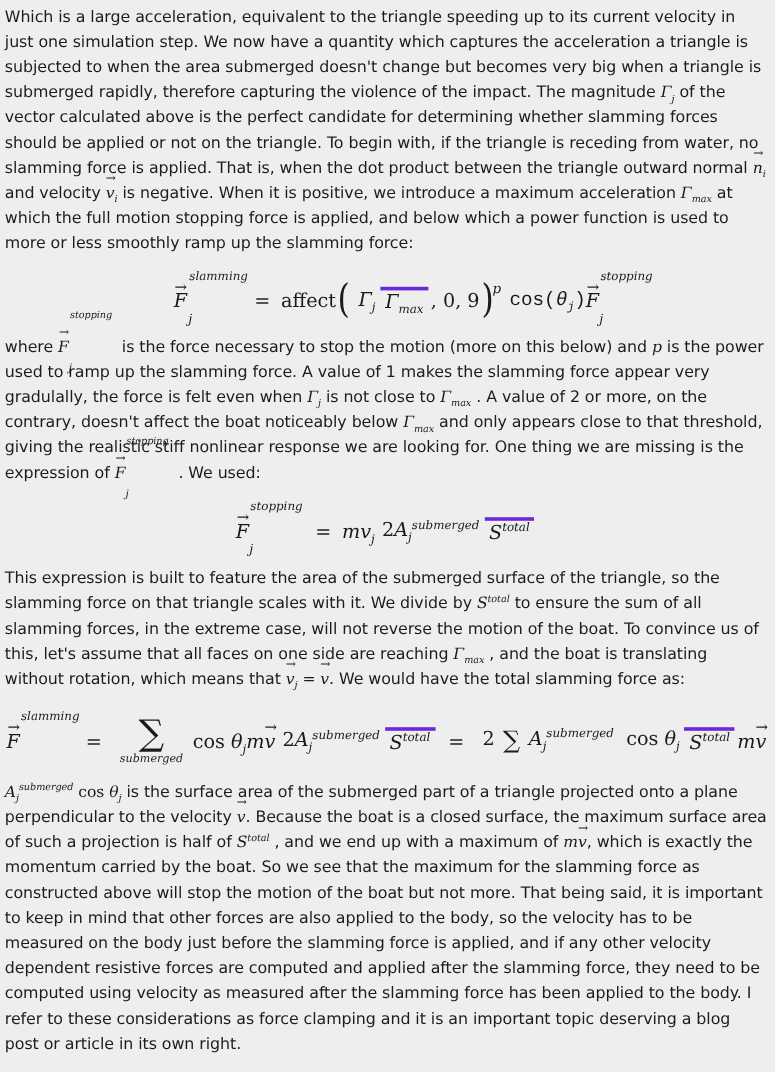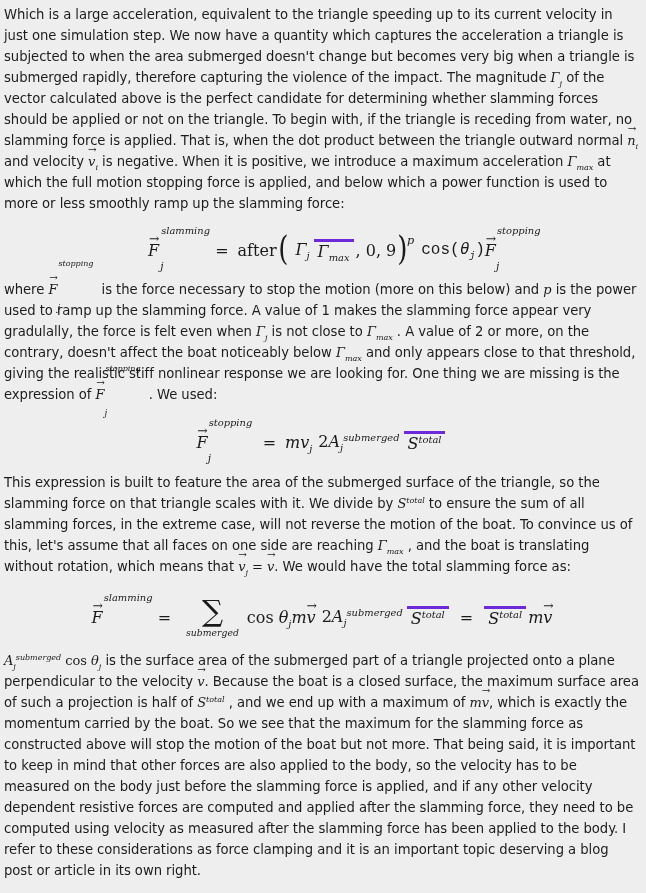--- a/index.html
+++ b/index.html
@@ -165,21 +165,21 @@
 
   <p class="para"><span>Which is a large acceleration, equivalent to the triangle speeding up to its current velocity in just one simulation step. We now have a quantity which captures the acceleration a triangle is subjected to when the area submerged doesn't change but becomes very big when a triangle is submerged rapidly, therefore capturing the violence of the impact. The magnitude </span><span class="imath"><span class="it">Γ</span><sub class="s">j</sub></span><span> of the vector calculated above is the perfect candidate for determining whether slamming forces should be applied or not on the triangle. To begin with, if the triangle is receding from water, no slamming force is applied. That is, when the dot product between the triangle outward normal </span><span class="imath"><span class="vec">n<span class="arr">→</span></span><sub class="s">i</sub></span><span> and velocity </span><span class="imath"><span class="vec">v<span class="arr">→</span></span><sub class="s">i</sub></span><span> is negative. When it is positive, we introduce a maximum acceleration </span><span class="imath"><span class="it">Γ</span><sub class="s">max</sub></span><span> at which the full motion stopping force is applied, and below which a power function is used to more or less smoothly ramp up the slamming force:</span></p>
 
   <div class="gap-sm"></div>
 
   <div class="eqblock eq1">
     <span class="math">
       <span class="vec it" style="margin-right:1px;">F<span class="arr">→</span></span><span class="subsup"><span class="supsmall">slamming</span><span class="subsmall">j</span></span><span style="display:inline-block;width:46px;"></span>
     </span>
     <span class="math up spaceeq">=</span>
-    <span class="math up">after</span>
+    <span class="math up">affect</span>
     <span class="bigparen">(</span>
     <span class="frac">
       <span class="num it">Γ<sub class="s">j</sub></span>
       <span class="den it">Γ<sub class="s">max</sub></span>
     </span>
     <span class="math up">, 0, 9</span>
     <span class="bigparen">)</span>
     <span class="math it" style="font-size:0.7em;vertical-align:super;position:relative;top:-10px;left:-2px;">p</span>
     <span class="math up" style="margin-left:5px;font-family:Liberation Mono, monospace;">cos(<span class="it">θ</span><sub class="s">j</sub>)</span>
     <span class="math"><span class="vec it">F<span class="arr">→</span></span><span class="subsup"><span class="supsmall">stopping</span><span class="subsmall">j</span></span></span>
@@ -211,20 +211,21 @@
       <span class="lim">submerged</span>
     </span>
     <span class="math up" style="margin-left:2px;">cos <span class="it">θ</span><sub class="s">j</sub></span>
       <span class="math it">m<span class="vec">v<span class="arr">→</span></span></span>
     <span class="frac">
       <span class="num"><span class="up">2</span><span class="it">A</span><sub class="s">j</sub><sup class="s">submerged</sup></span>
       <span class="den"><span class="it">S</span><sup class="s">total</sup></span>
     </span>
     <span class="math up spaceeq">=</span>
     <span class="frac">
+      <span class="num"><span class="up">2</span> <span class="sumsmall">∑</span> <span class="it">A</span><sub class="s">j</sub><sup class="s">submerged</sup>&nbsp;&nbsp;<span class="up">cos</span> <span class="it">θ</span><sub class="s">j</sub></span>
       <span class="den"><span class="it">S</span><sup class="s">total</sup></span>
     </span>
     <span class="math it">m<span class="vec">v<span class="arr">→</span></span></span>
   </div>
 
   <p class="para"><span class="imath"><span class="it">A</span><sub class="s">j</sub><sup class="s">submerged</sup></span>&nbsp;<span class="imath up">cos <span class="it">θ</span><sub class="s">j</sub></span><span> is the surface area of the submerged part of a triangle projected onto a plane perpendicular to the velocity </span><span class="imath"><span class="vec">v<span class="arr">→</span></span></span><span>. Because the boat is a closed surface, the maximum surface area of such a projection is half of </span><span class="imath"><span class="it">S</span><sup class="s">total</sup></span><span> , and we end up with a maximum of </span><span class="imath it">m<span class="vec">v<span class="arr">→</span></span></span><span>, which is exactly the momentum carried by the boat. So we see that the maximum for the slamming force as constructed above will stop the motion of the boat but not more. That being said, it is important to keep in mind that other forces are also applied to the body, so the velocity has to be measured on the body just before the slamming force is applied, and if any other velocity dependent resistive forces are computed and applied after the slamming force, they need to be computed using velocity as measured after the slamming force has been applied to the body. I refer to these considerations as force clamping and it is an important topic deserving a blog post or article in its own right.</span></p>
 
   <div class="gap-lg"></div>
 
 </div>

